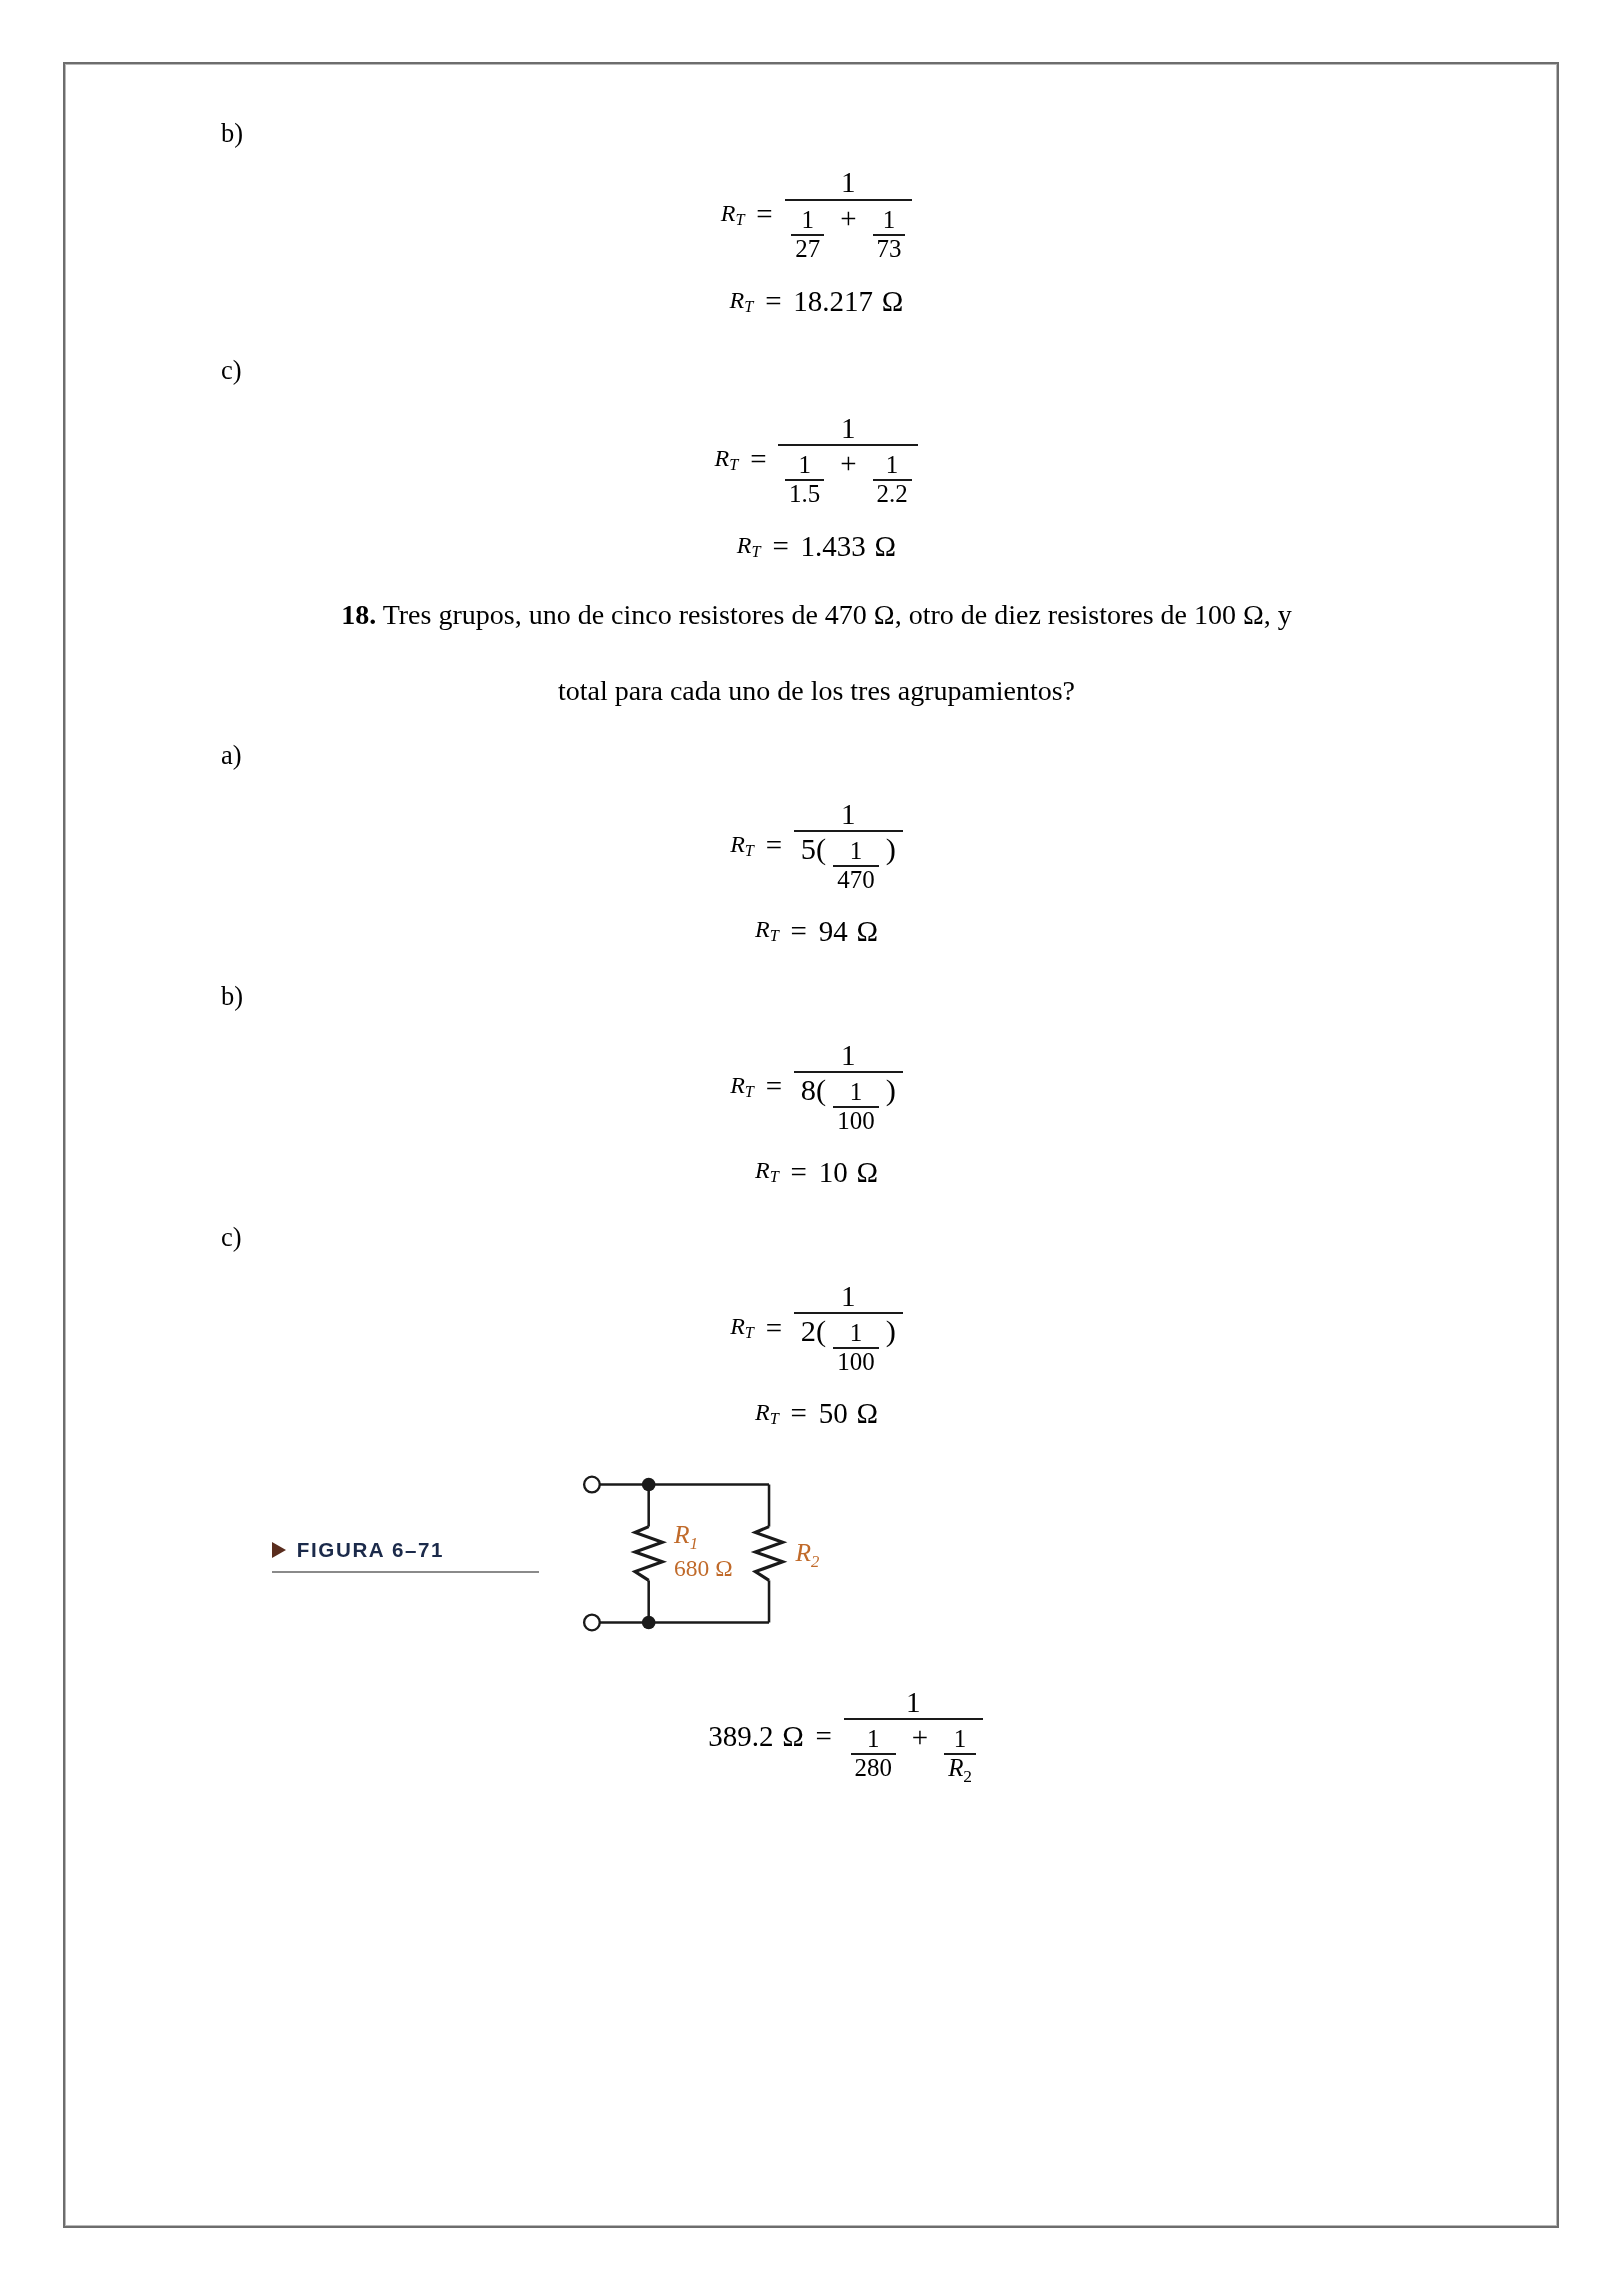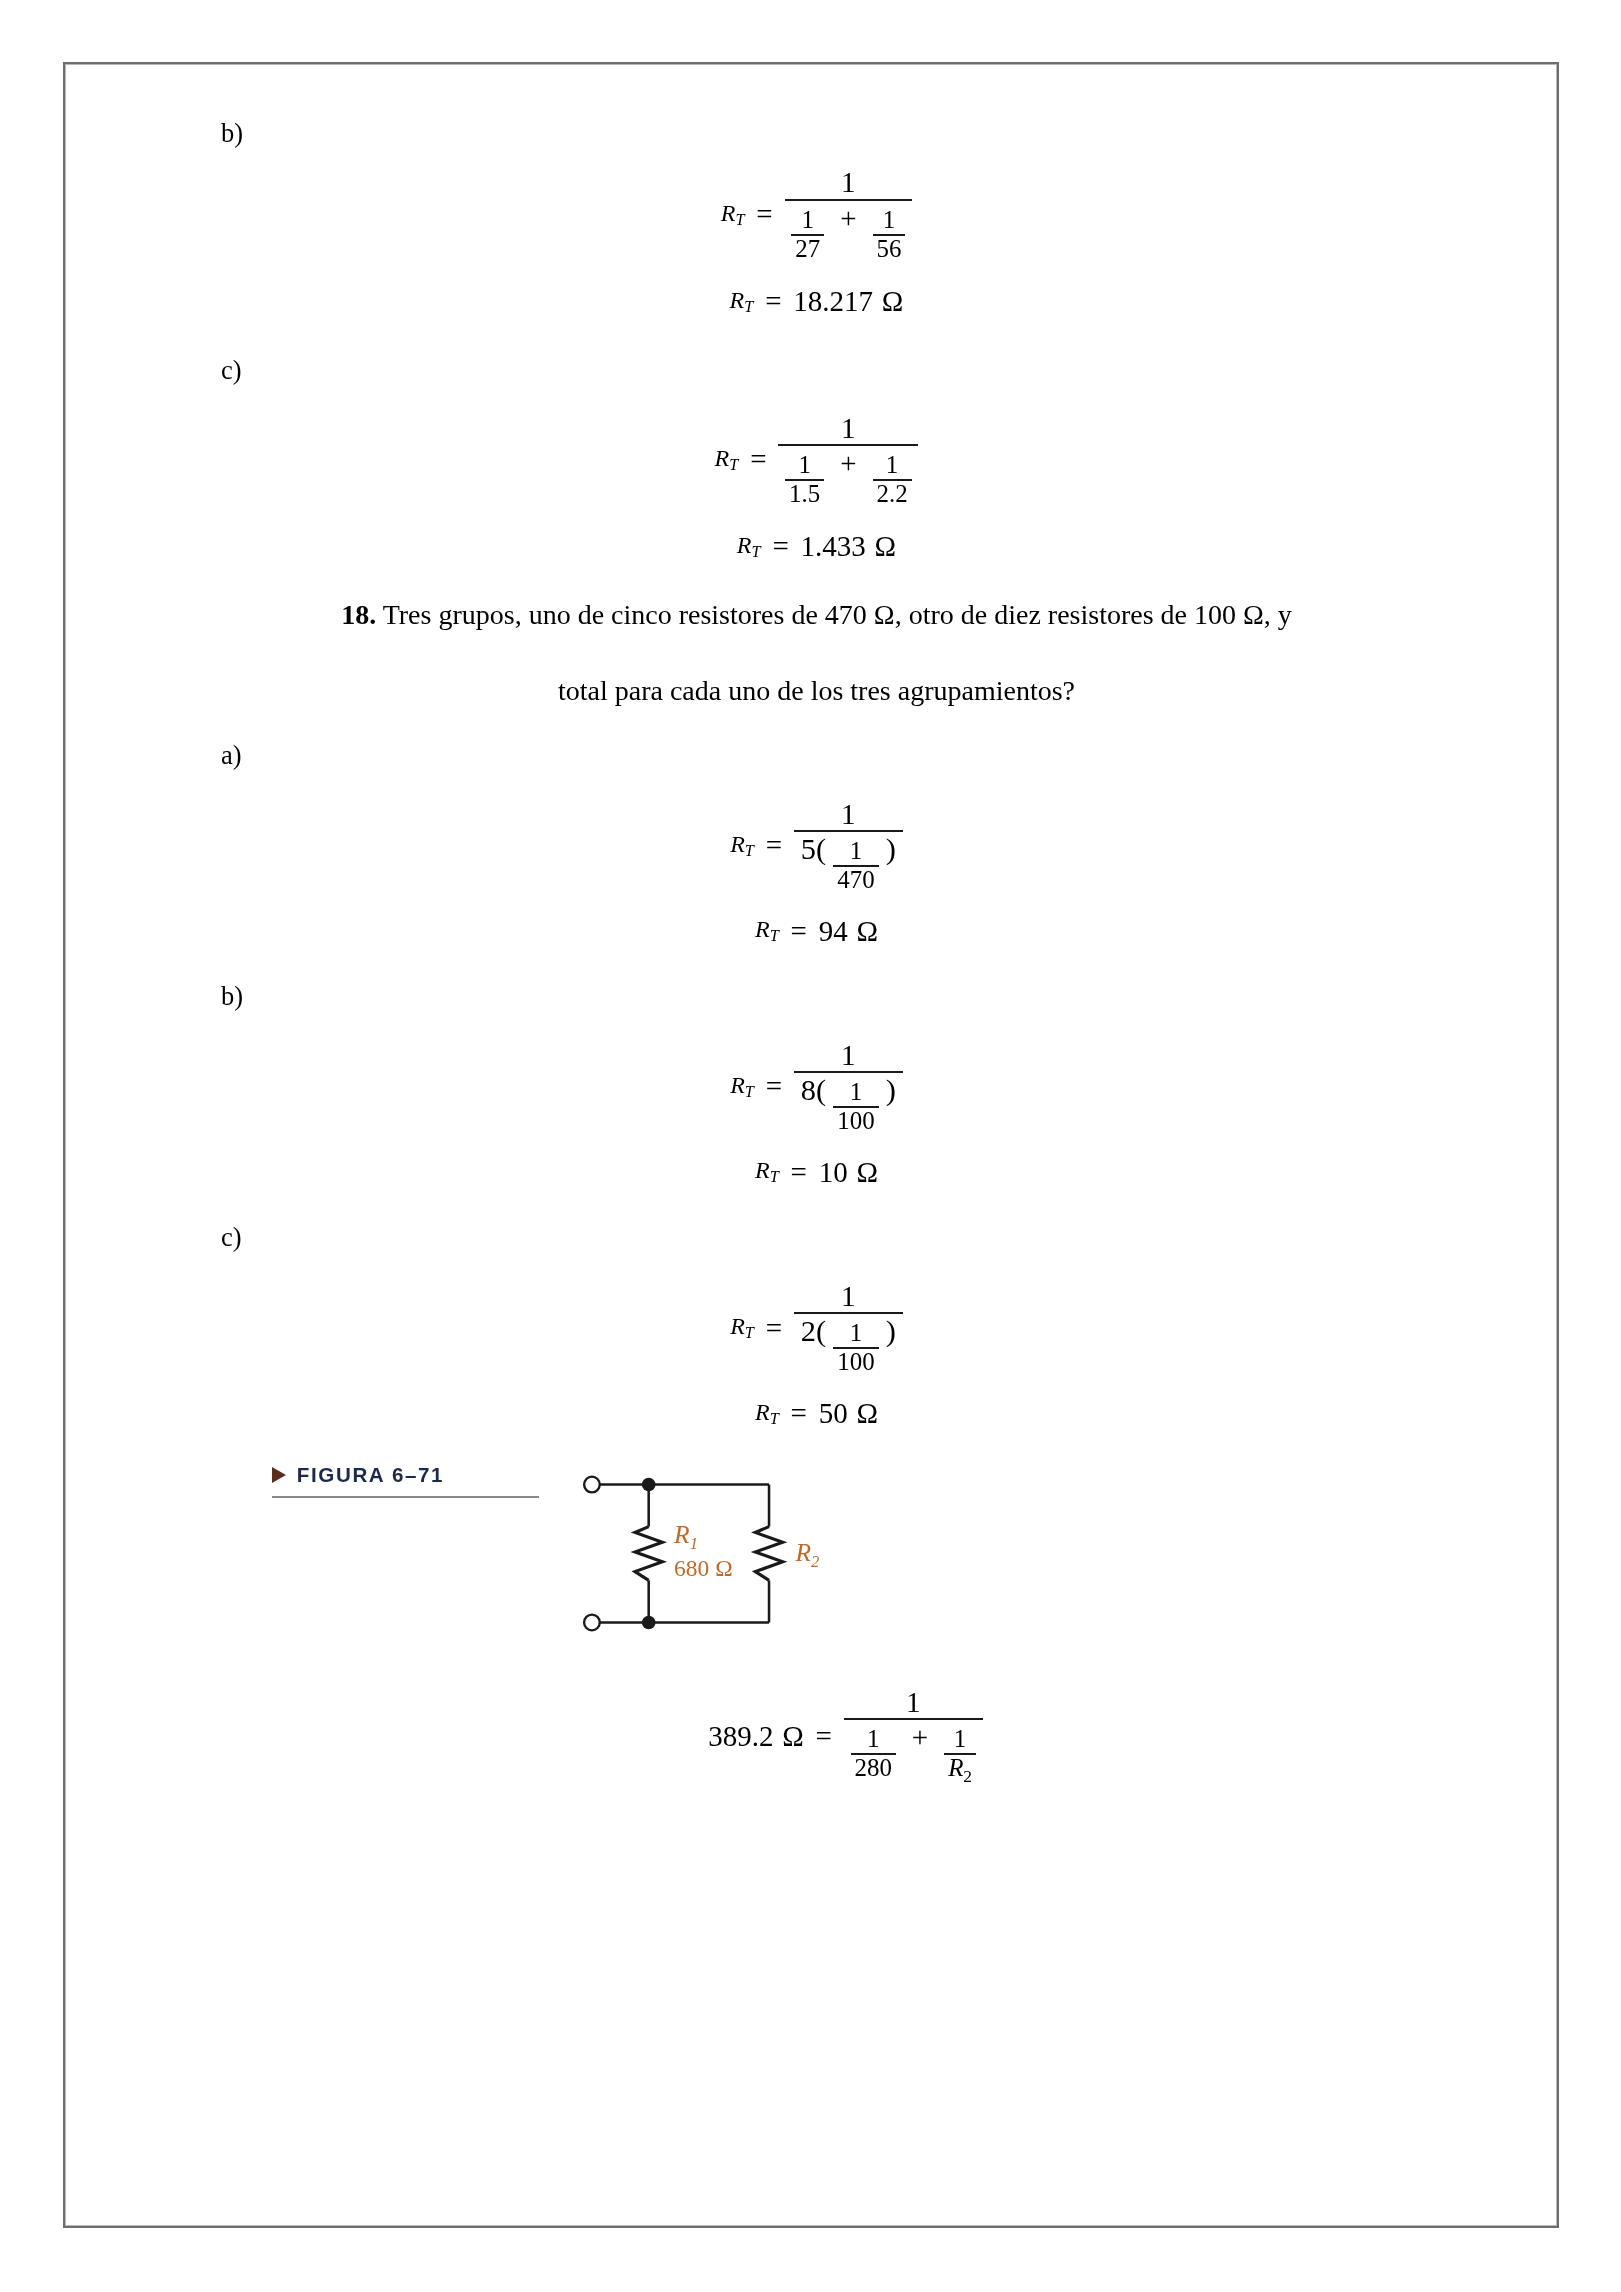--- a/index.html
+++ b/index.html
@@ -121,21 +121,21 @@
   .result-row {
     display: flex;
     justify-content: center;
     width: 100%;
   }
 
   
   .figure-wrap {
     position: relative;
     display: flex;
-    align-items: flex-start;
+    align-items: center;
   }
   .fig-caption-col {
     width: 328px;
     padding-left: 51px;
     box-sizing: border-box;
   }
   .fig-caption {
     display: flex;
     align-items: center;
     gap: 10.8px;
@@ -180,21 +180,21 @@
       <span class="frac">
         <span class="num mnum">1</span>
         <span class="den">
           <span class="frac-inner">
             <span class="num">1</span>
             <span class="den">27</span>
           </span>
           <span class="mop">+</span>
           <span class="frac-inner">
             <span class="num">1</span>
-            <span class="den">56</span>
+            <span class="den">73</span>
           </span>
         </span>
       </span>
     </span>
   </div>
 
   <div class="result-row" style="margin-top:23.5px;">
     <span class="math-row">
       <span class="mvar"><span>R</span><sub>T</sub></span>
       <span class="meq">=</span>

